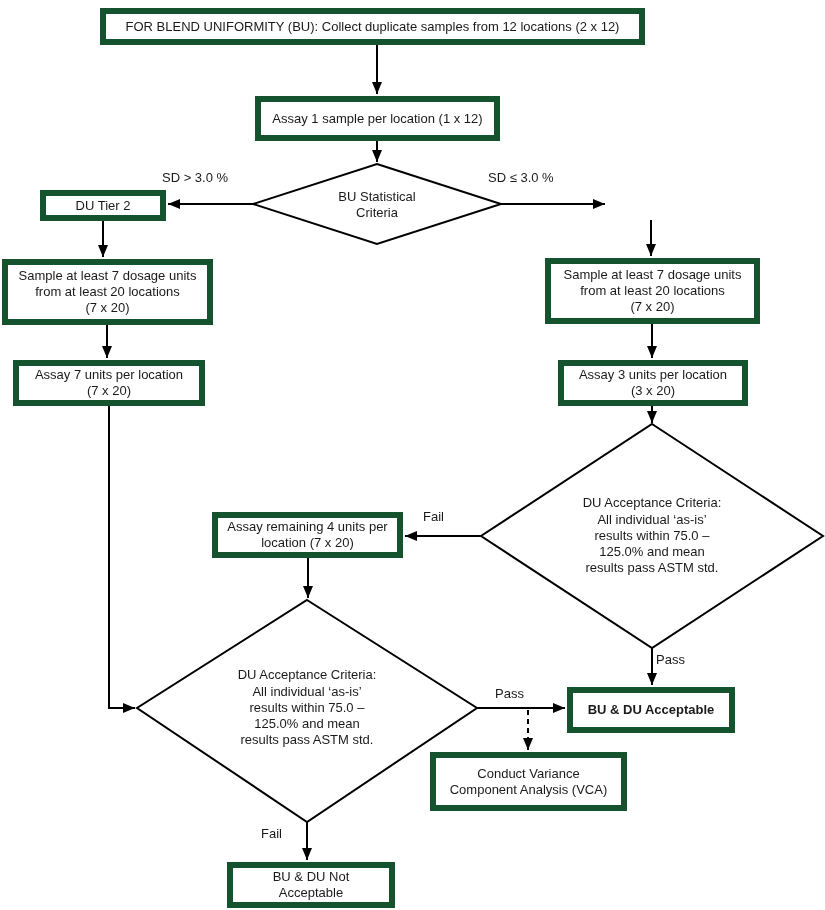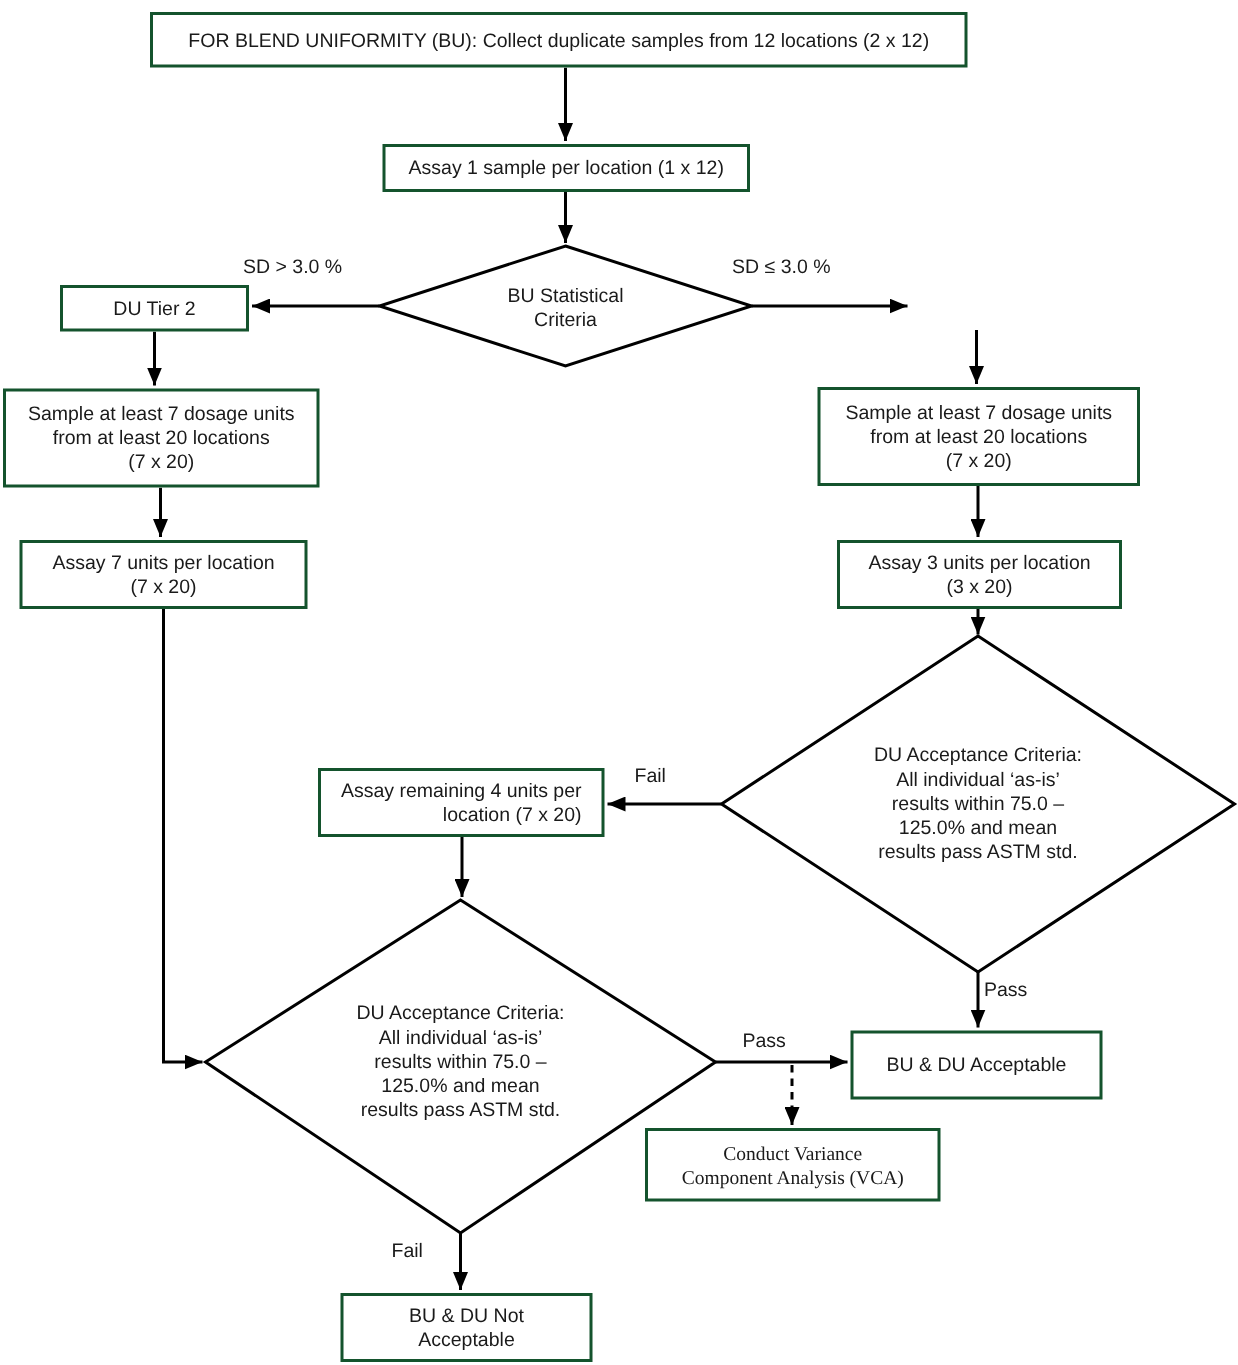--- a/index.html
+++ b/index.html
@@ -13,32 +13,32 @@
     overflow: hidden;
   }
   #wires {
     position: absolute;
     left: 0; top: 0;
     width: 825px; height: 910px;
   }
   .box {
     position: absolute;
     box-sizing: border-box;
-    border: 2px solid #14532d;
+    border: 6px solid #14532d;
     background: #ffffff;
     display: flex;
     align-items: center;
     justify-content: center;
     text-align: center;
     white-space: pre-line;
     font-size: 13px;
     line-height: 1.22;
     padding: 1px 2px;
   }
-  .box.bold { font-weight: normal; }
+  .box.bold { font-weight: bold; }
   .dtext {
     position: absolute;
     display: flex;
     align-items: center;
     justify-content: center;
     text-align: center;
     white-space: pre-line;
     font-size: 13px;
     line-height: 1.25;
   }
@@ -78,45 +78,45 @@
     <path d="M307,822 L307,860" stroke="#000" stroke-width="2" fill="none" marker-end="url(#arr)"></path>
     <path d="M109,406 L109,708 L135,708" stroke="#000" stroke-width="2" fill="none" marker-end="url(#arr)"></path>
 
     <polygon points="377,164 501,204 377,244 253,204" fill="#ffffff" stroke="#000000" stroke-width="2"></polygon>
     <polygon points="652,424 823,536 652,648 481,536" fill="#ffffff" stroke="#000000" stroke-width="2"></polygon>
     <polygon points="307,600 477,708 307,822 137,708" fill="#ffffff" stroke="#000000" stroke-width="2"></polygon>
   </svg>
 
   <div class="box" style="left:100px; top:8px; width:545px; height:37px;">FOR BLEND UNIFORMITY (BU): Collect duplicate samples from 12 locations (2 x 12)</div>
 
-  <div class="box" style="left:255px; top:96px; width:245px; height:32px;">Assay 1 sample per location (1 x 12)</div>
+  <div class="box" style="left:255px; top:96px; width:245px; height:45px;">Assay 1 sample per location (1 x 12)</div>
 
   <div class="box" style="left:40px; top:190px; width:126px; height:31px;">DU Tier 2</div>
 
 
   <div class="box" style="left:2px; top:259px; width:211px; height:66px;">Sample at least 7 dosage units
 from at least 20 locations
 (7 x 20)</div>
 
   <div class="box" style="left:545px; top:258px; width:215px; height:66px;">Sample at least 7 dosage units
 from at least 20 locations
 (7 x 20)</div>
 
   <div class="box" style="left:13px; top:360px; width:192px; height:46px;">Assay 7 units per location
 (7 x 20)</div>
 
   <div class="box" style="left:558px; top:360px; width:190px; height:46px;">Assay 3 units per location
 (3 x 20)</div>
 
-  <div class="box" style="left:212px; top:512px; width:191px; height:46px;text-align:right;">Assay remaining 4 units per
+  <div class="box" style="left:212px; top:512px; width:191px; height:46px;">Assay remaining 4 units per
 location (7 x 20)</div>
 
   <div class="box bold" style="left:567px; top:687px; width:168px; height:46px;">BU &amp; DU Acceptable</div>
 
-  <div class="box" style="left:430px; top:752px; width:197px; height:49px;font-family:Liberation Serif, serif;">Conduct Variance
+  <div class="box" style="left:430px; top:752px; width:197px; height:59px;">Conduct Variance
 Component Analysis (VCA)</div>
 
   <div class="box" style="left:227px; top:862px; width:168px; height:46px;">BU &amp; DU Not
 Acceptable</div>
 
   <div class="dtext" style="left:297px; top:186px; width:160px; height:38px;">BU Statistical
 Criteria</div>
 
   <div class="dtext" style="left:557px; top:492px; width:190px; height:88px;">DU Acceptance Criteria:
 All individual ‘as-is’

